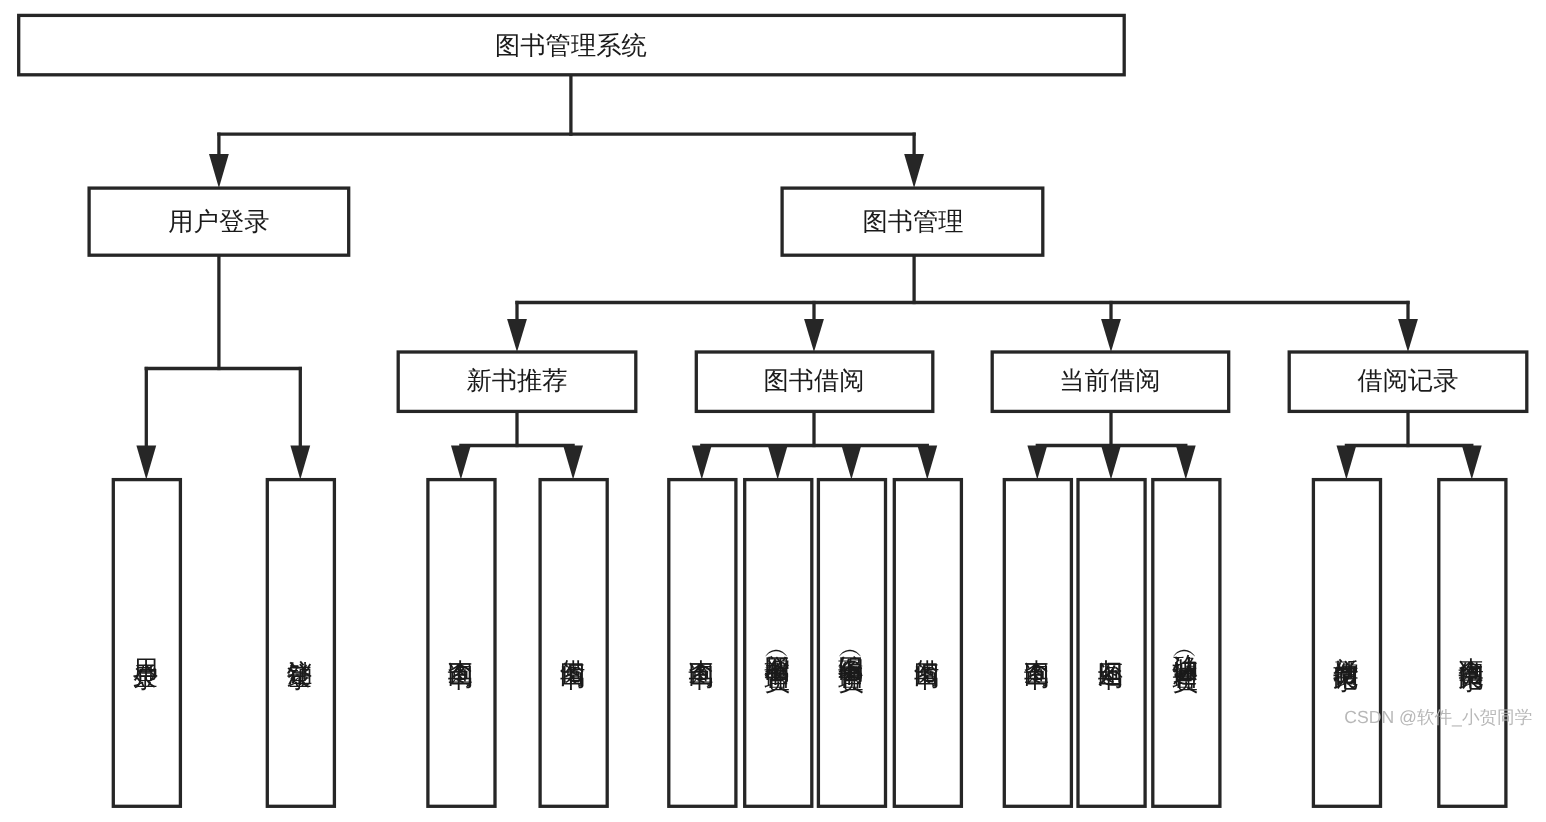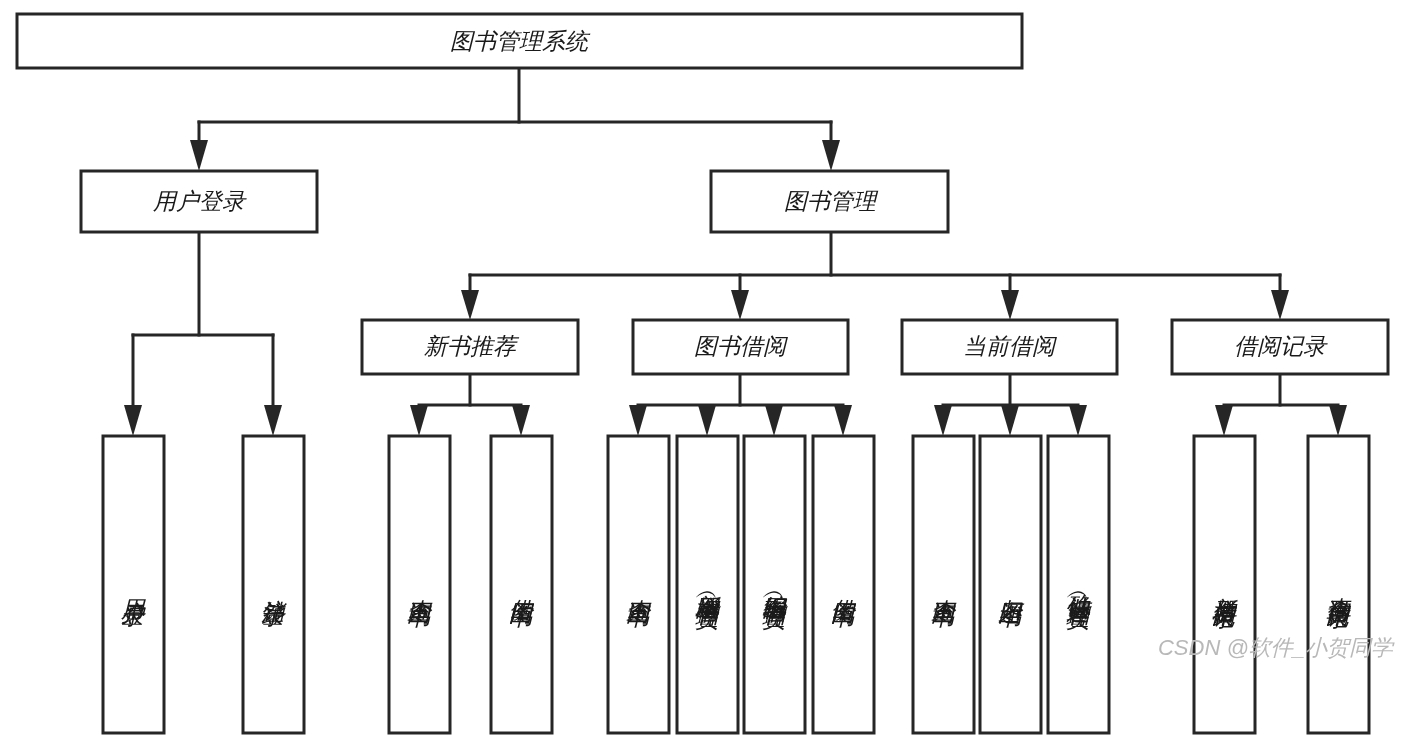--- a/index.html
+++ b/index.html
@@ -11,21 +11,20 @@
     width: 1405px;
     height: 747px;
     font-family: "Liberation Sans", "DejaVu Sans", sans-serif;
     overflow: hidden;
     position: relative;
   }
   #diagram-root {
     position: relative;
     width: 1405px;
     height: 669px;
-    font-style: italic;
   }
   svg#flowchart {
     position: absolute;
     top: 0;
     left: 0;
     width: 1405px;
     height: 747px;
     display: block;
   }
   .node-box {
@@ -57,21 +56,21 @@
     writing-mode: vertical-rl;
     text-orientation: upright;
     text-anchor: middle;
     letter-spacing: 2px;
   }
   .watermark-text {
     position: absolute;
     right: 12px;
     bottom: 6px;
     font-family: "Liberation Sans", "DejaVu Sans", sans-serif;
-    font-size: 22px;
+    font-size: 16px;
     color: #b8b8b8;
     white-space: nowrap;
     user-select: none;
   }
 </style>
 </head>
 <body>
 
 <div id="diagram-root">
 

